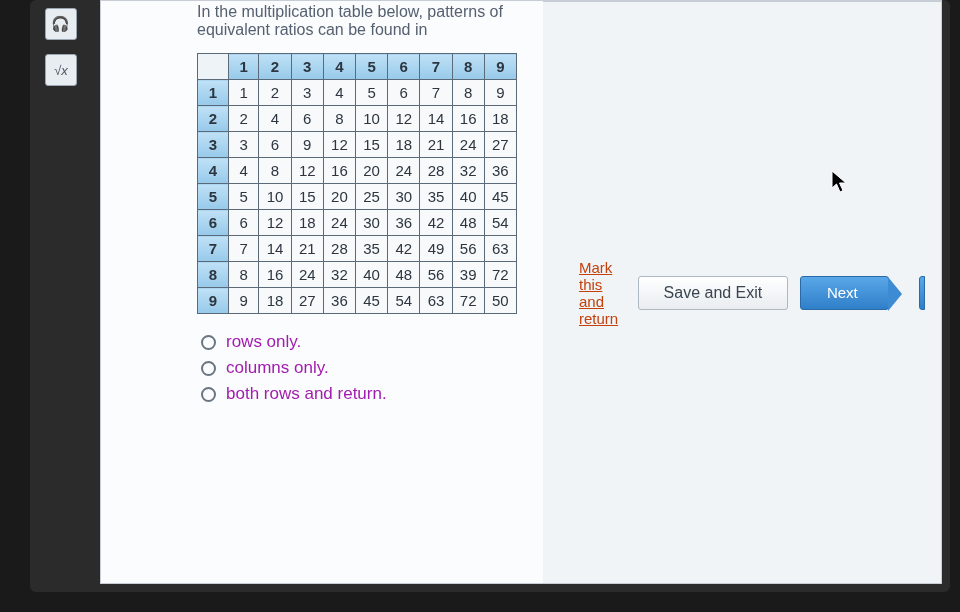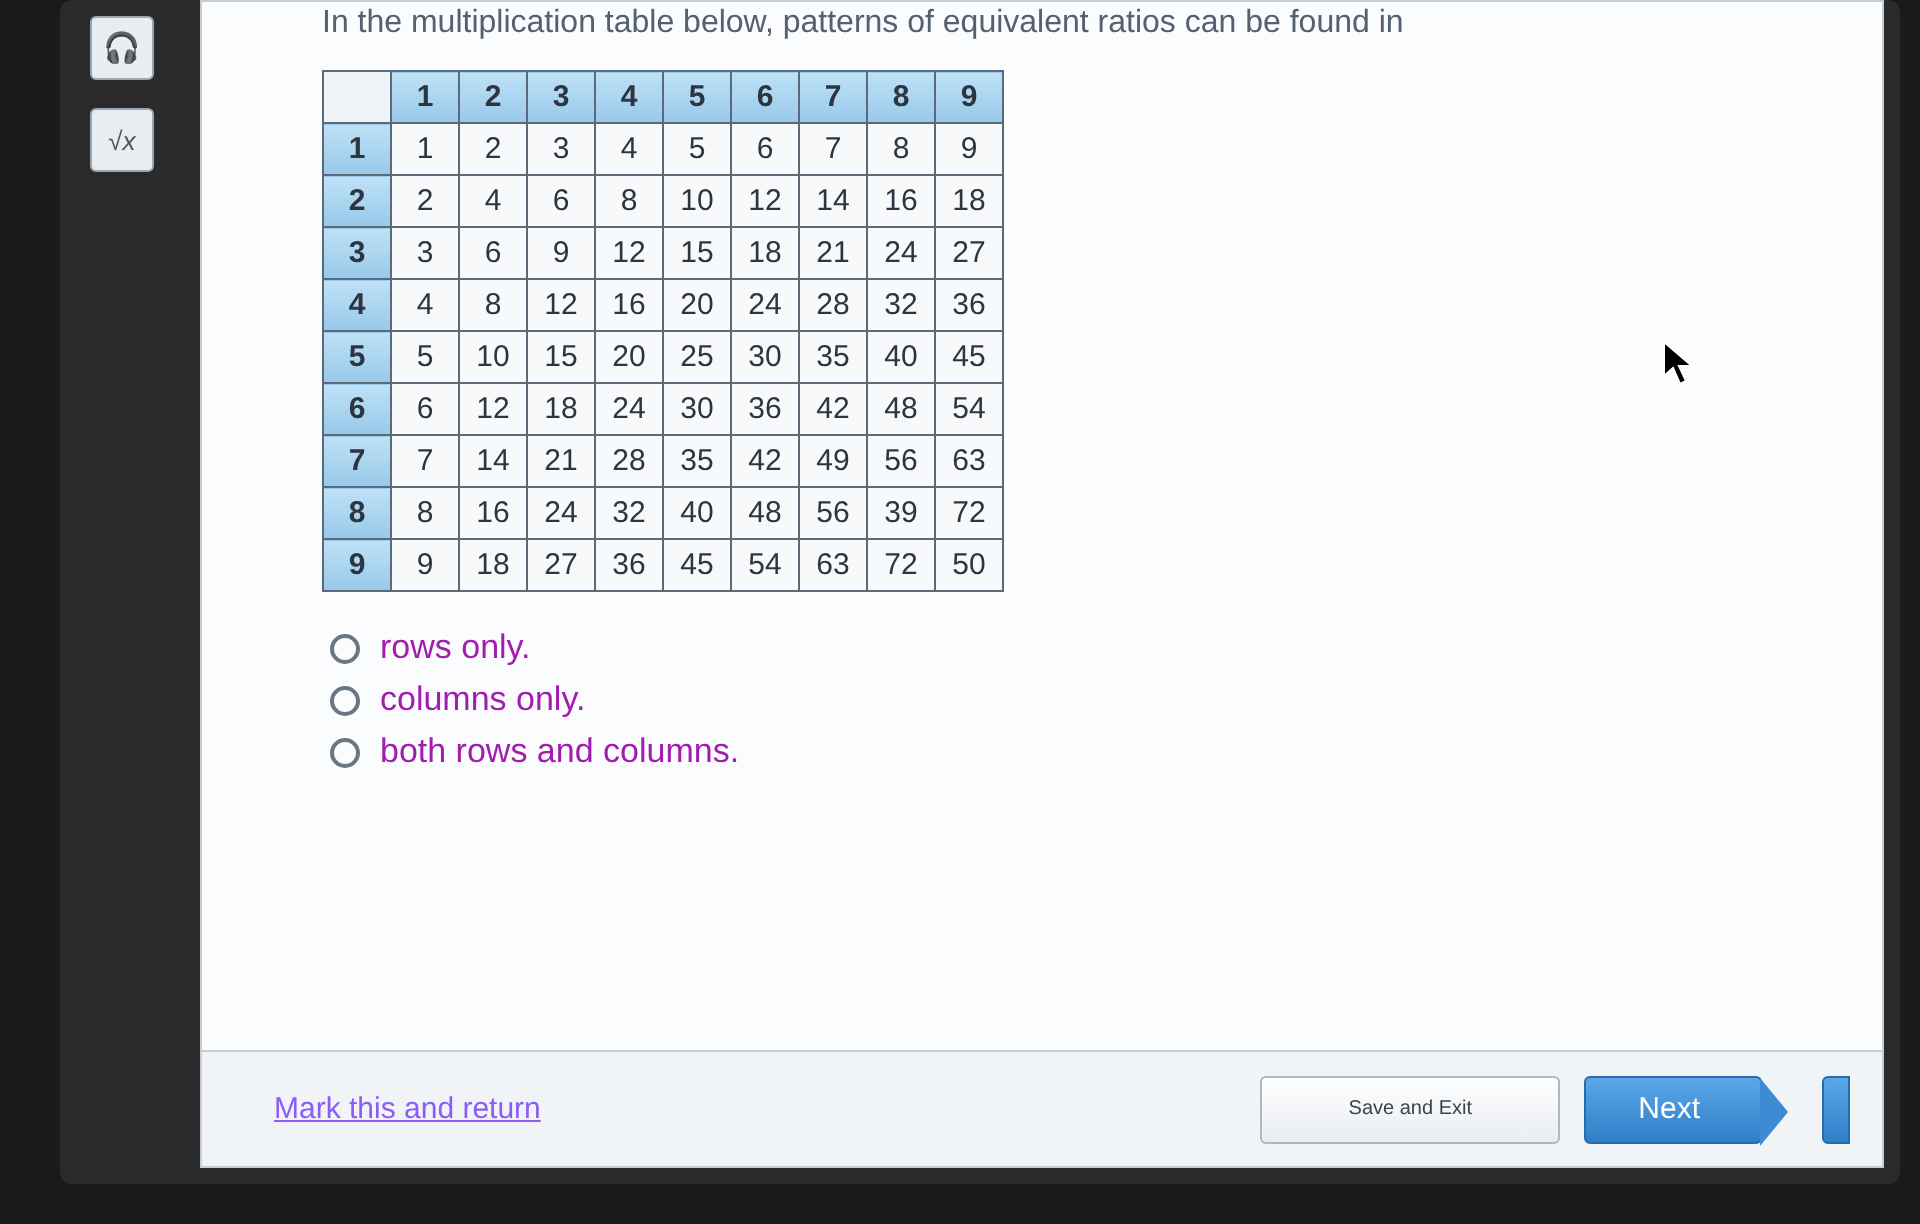--- a/index.html
+++ b/index.html
@@ -31,21 +31,21 @@
     border-radius: 3px;
     display: flex; align-items: center; justify-content: center;
     color: #4a5560;
     font-size: 15px;
   }
   .content-panel {
     position: absolute;
     left: 100px; top: 0; right: 18px; bottom: 28px;
     background: #fbfcfd;
     border: 1px solid #c6cdd4;
-    display: flex; flex-direction: column;
+    display: flex; flex-direction: row; padding-left: 36px;
   }
   .question-area {
     flex: 1 1 auto;
     padding: 0 26px 10px 60px;
     overflow: hidden;
   }
   .prompt {
     color: #556070;
     font-size: 16px;
     padding: 2px 0 10px 0;
@@ -89,34 +89,34 @@
   }
   .footer {
     flex: 0 0 58px;
     border-top: 1px solid #c6cdd4;
     background: #f1f4f7;
     display: flex; align-items: center;
     padding: 0 16px 0 36px;
     gap: 12px;
   }
   .mark-link {
-    color: #8b5cf6;
+    color: #c2410c;
     font-size: 15px;
     text-decoration: underline;
     cursor: pointer;
     flex: 1 1 auto;
   }
   .btn {
     height: 34px;
     padding: 0 22px;
     border: 1px solid #aeb8c2;
     border-radius: 3px;
     background: linear-gradient(#ffffff,#e9edf1);
     color: #3a4550;
-    font-size: 10px;
+    font-size: 16px;
     display: flex; align-items: center; justify-content: center;
     cursor: pointer;
   }
   .btn-next {
     position: relative;
     height: 34px;
     padding: 0 30px 0 26px;
     background: linear-gradient(#5aa7e8,#2f7fc9);
     color: #fff;
     border: 1px solid #2a6aa8;
@@ -292,21 +292,21 @@
         <div class="opt">
           <span class="radio"></span>
           <span>rows only.</span>
         </div>
         <div class="opt">
           <span class="radio"></span>
           <span>columns only.</span>
         </div>
         <div class="opt">
           <span class="radio"></span>
-          <span>both rows and columns.</span>
+          <span>both rows and return.</span>
         </div>
       </div>
   </div>
 
   <div class="footer">
     <span class="mark-link">Mark this and return</span>
     <div class="btn" style="min-width:150px;">Save and Exit</div>
     <div class="btn-next">Next</div>
     <div class="btn-stub"></div>
   </div>

